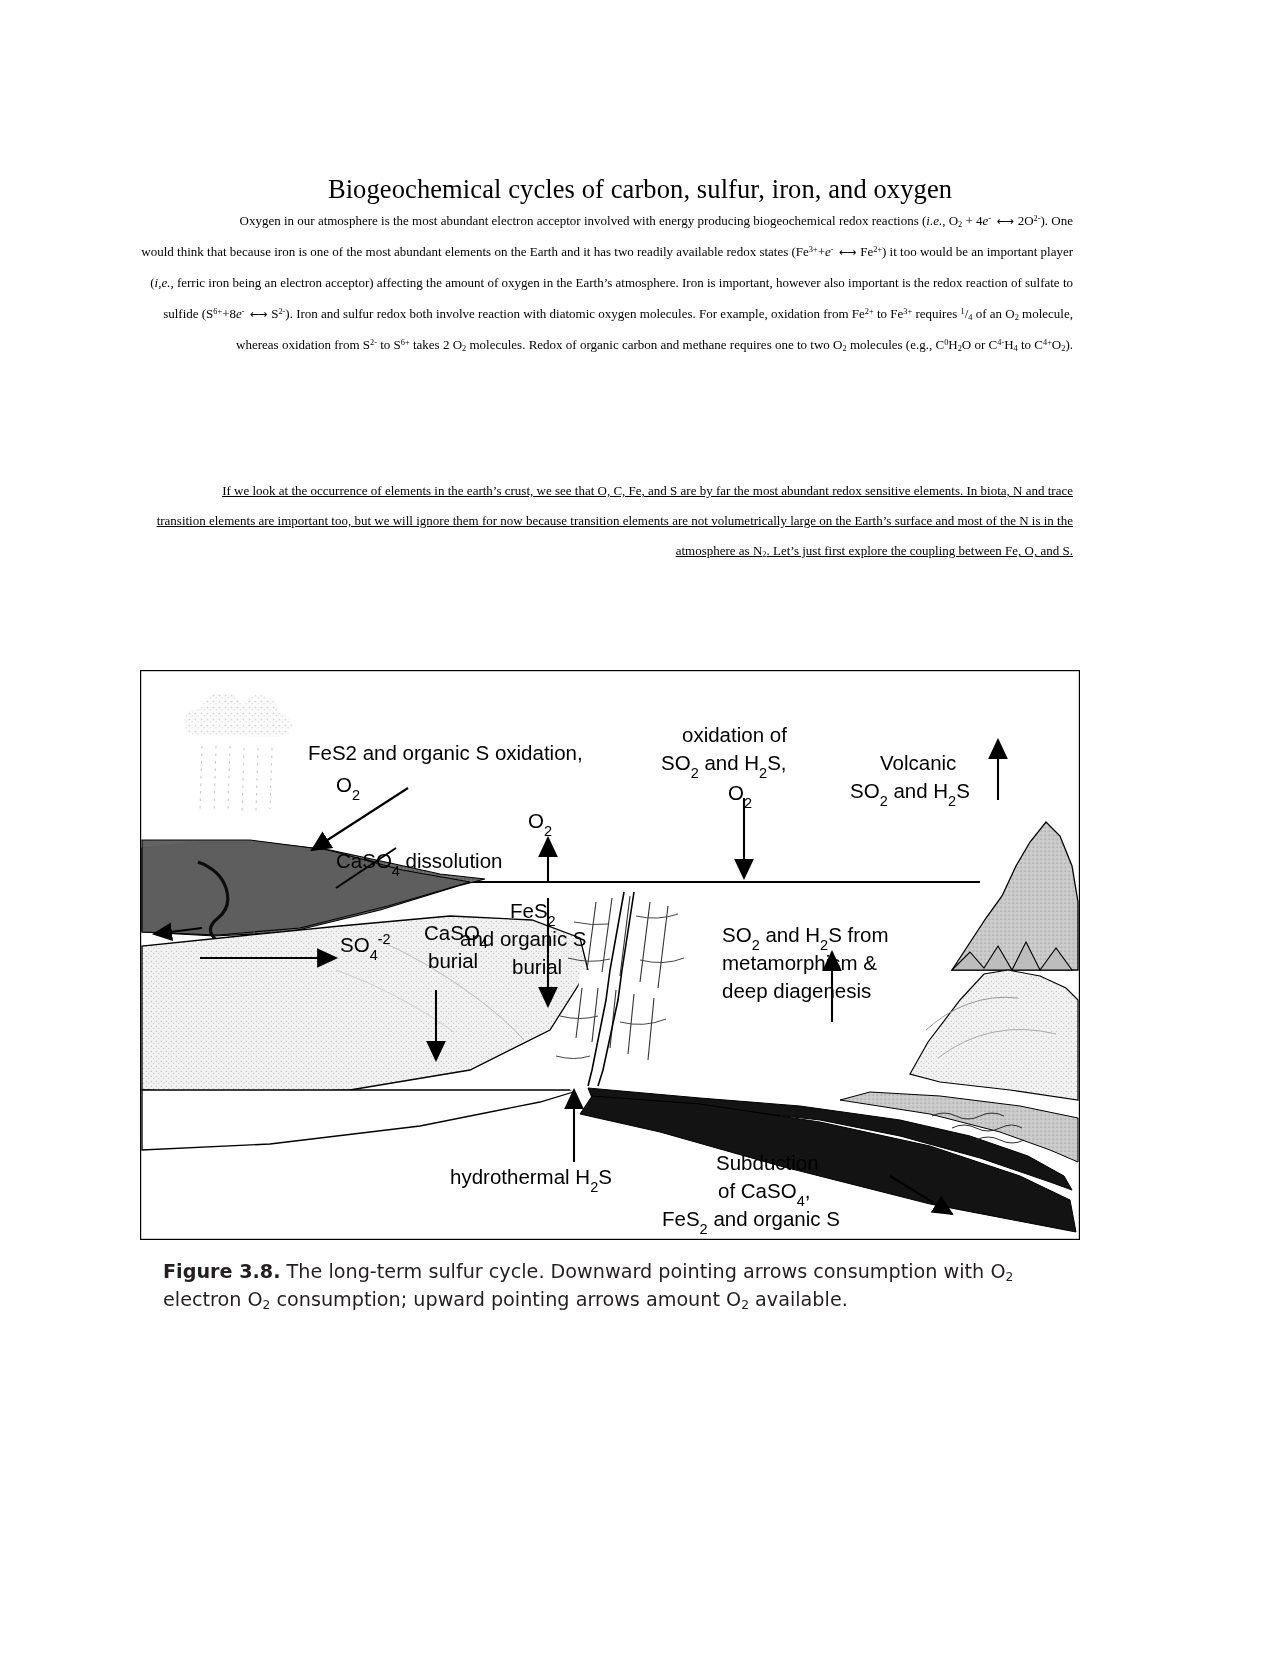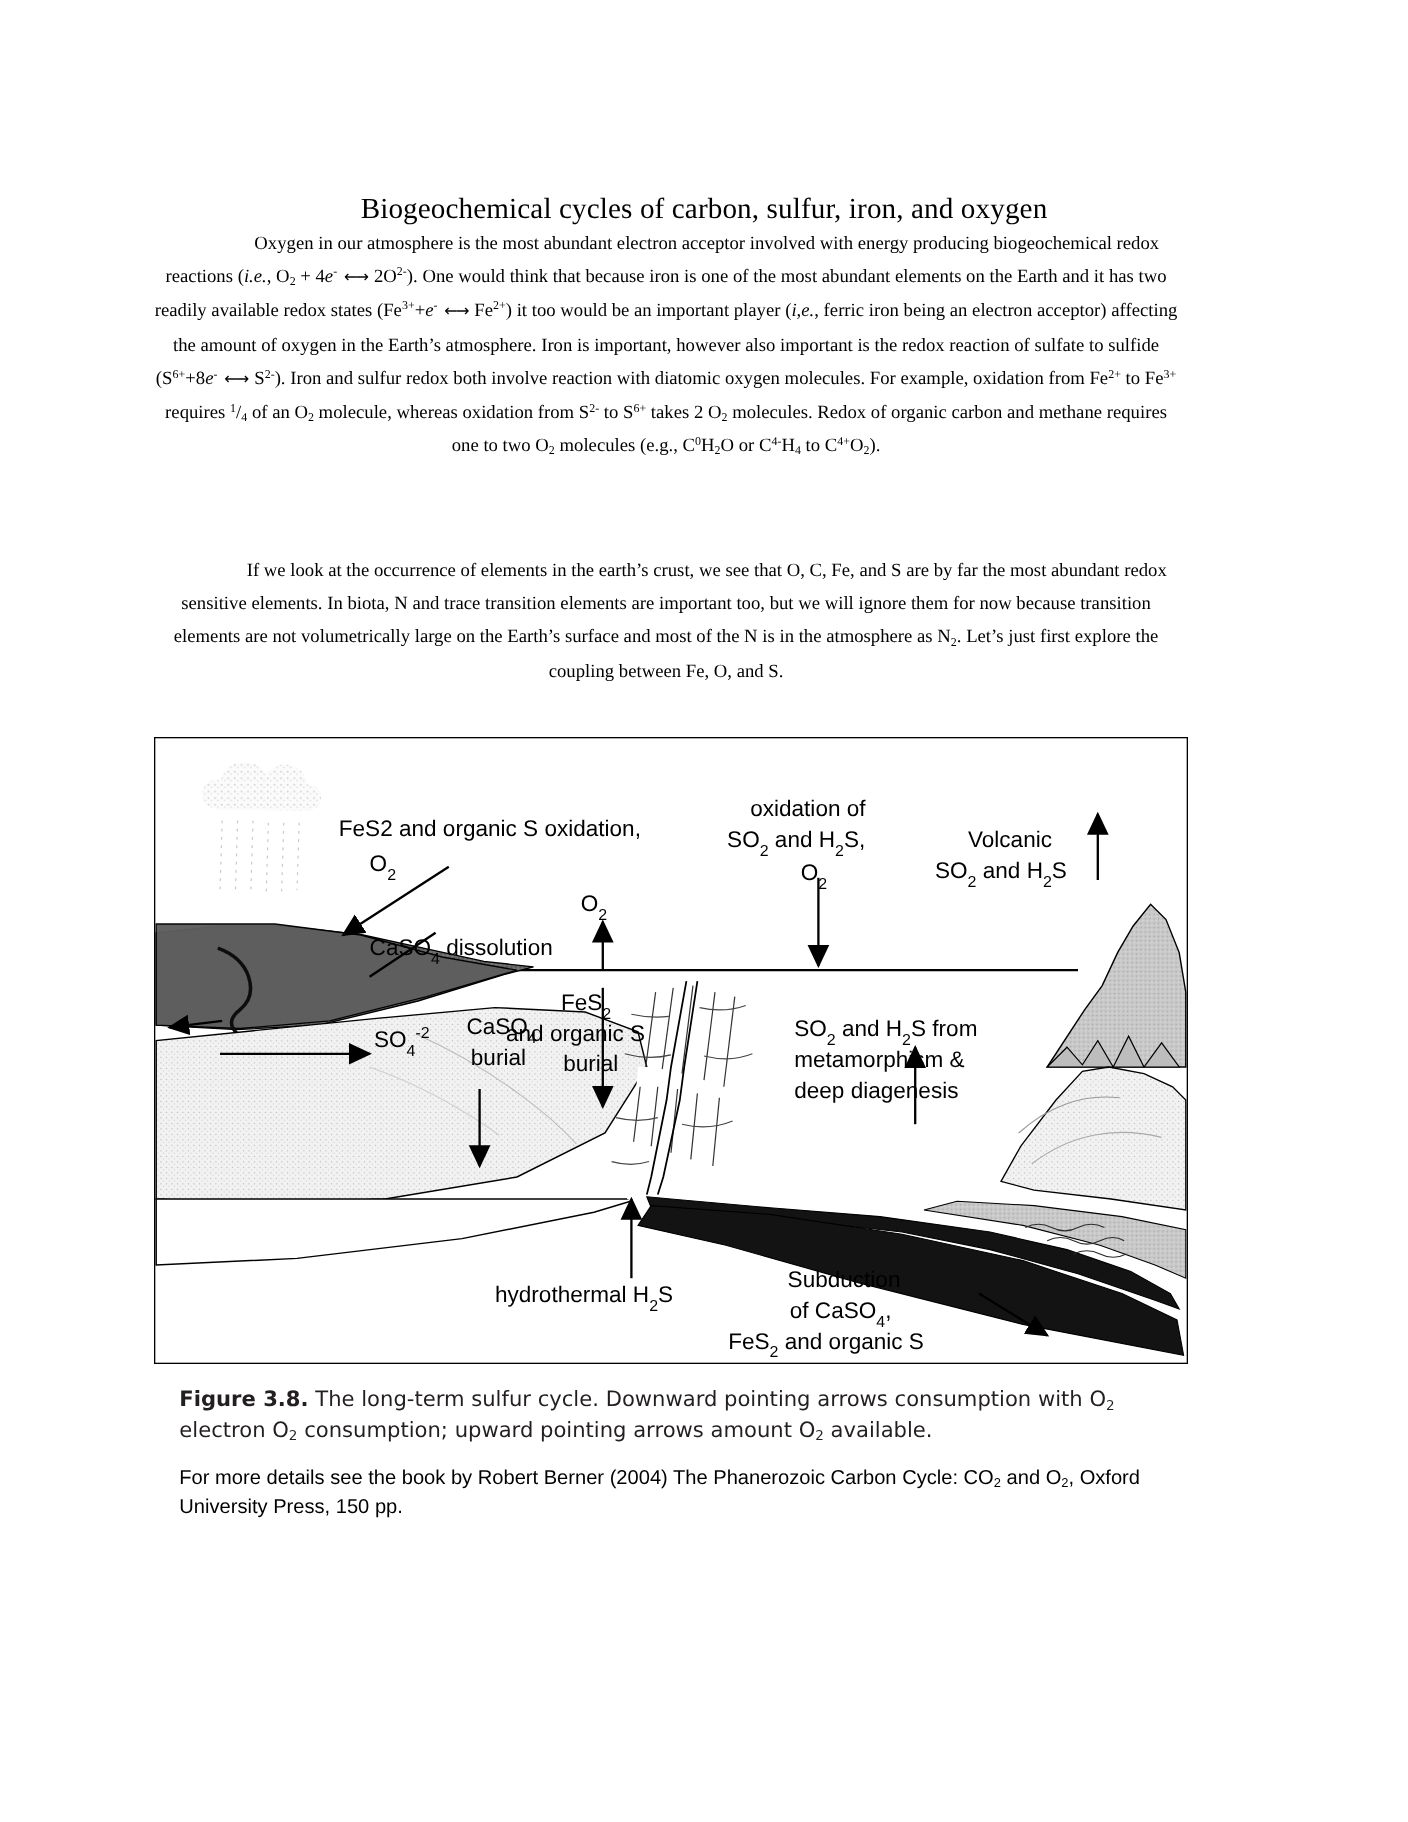--- a/index.html
+++ b/index.html
@@ -32,27 +32,27 @@
     font-family: "Liberation Serif", "DejaVu Serif", serif;
     letter-spacing: 0.1px;
     margin-top: 32px;
   }
 
   
   .body-block {
     position: absolute;
     left: 138px;
     width: 935px;
-    font-size: 17px;
+    font-size: 13px;
     line-height: 30.2px;
-    text-align: center;
+    text-align: right;
     font-family: "Liberation Serif", "DejaVu Serif", serif;
   }
   #para-1 { top: 206px; }
-  #para-2 { top: 504px; }
+  #para-2 { top: 476px; text-decoration: underline; }
   .indent { display: inline-block; width: 74px; }
   sub { font-size: 0.64em; vertical-align: -0.28em; line-height: 0; }
   sup { font-size: 0.64em; vertical-align: 0.52em; line-height: 0; }
   .it { font-style: italic; }
   .frac { display: inline-block; vertical-align: baseline; }
   .eqarrow {
     font-family: "DejaVu Sans", sans-serif;
     font-size: 0.86em;
     letter-spacing: -0.12em;
     padding: 0 2px;
@@ -292,17 +292,14 @@
           FeS<tspan baseline-shift="sub" font-size="14.5">2</tspan><tspan baseline-shift="baseline" font-size="20.5"> and organic S</tspan>
         </text>
       </g>
     </svg>
   </div>
 
   <div class="caption">
     <b>Figure 3.8.</b><span> The long-term sulfur cycle. Downward pointing arrows consumption with O</span><sub>2</sub><span> electron O</span><sub>2</sub><span> consumption; upward pointing arrows amount O</span><sub>2</sub><span> available.</span>
   </div>
 
-  <div class="source">
-    <span>For more details see the book by Robert Berner (2004) The Phanerozoic Carbon Cycle: CO</span><sub>2</sub><span> and O</span><sub>2</sub><span>, Oxford University Press, 150 pp.</span>
-  </div>
 
 </div>
 
 </body></html>

